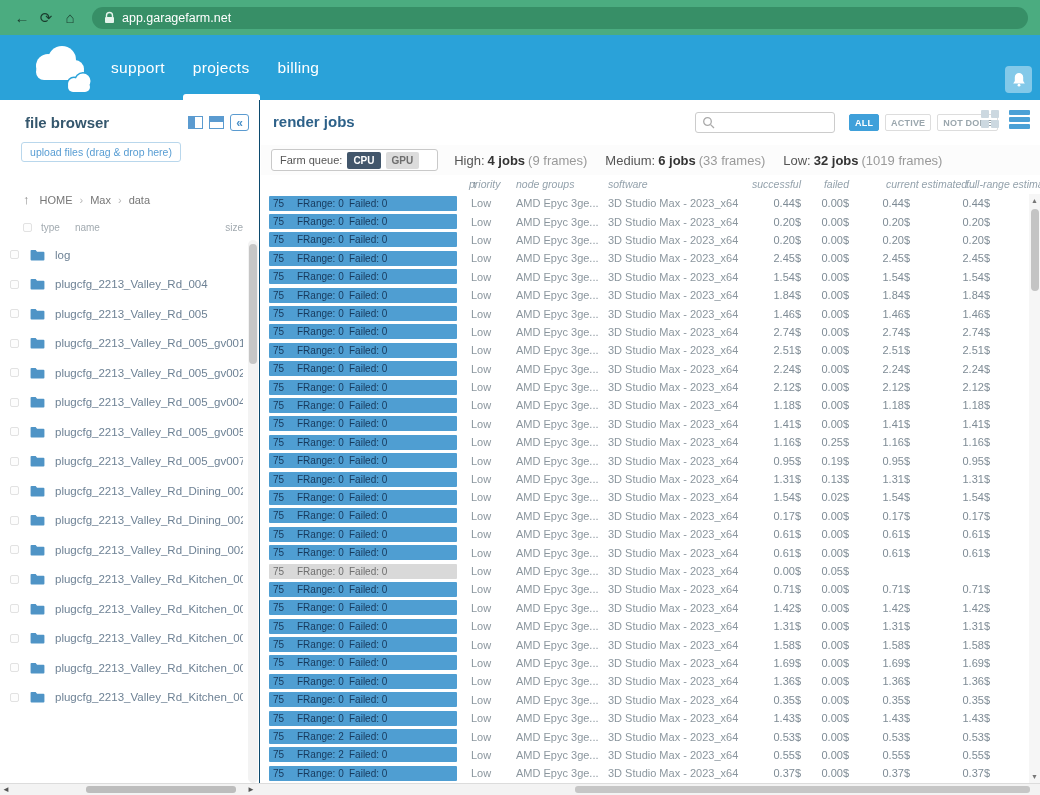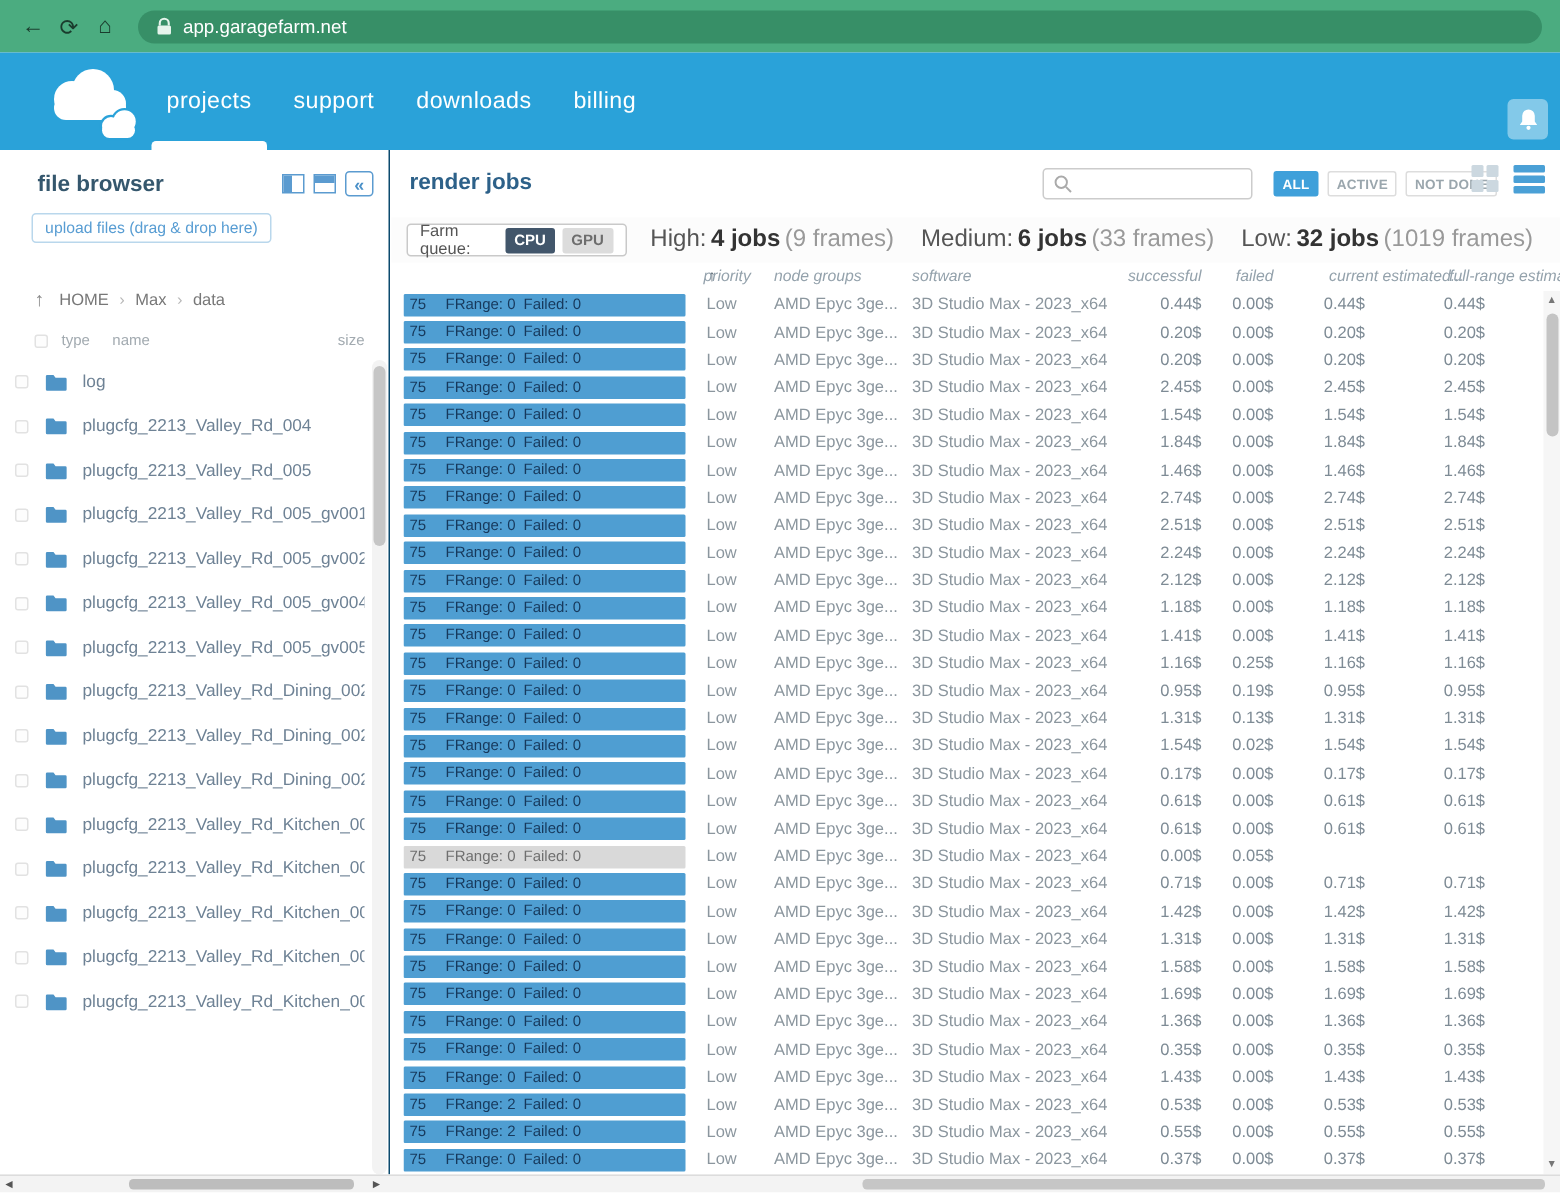--- a/index.html
+++ b/index.html
@@ -54,25 +54,25 @@
   .filters { position:absolute; left:588px; top:14px; display:flex; gap:6px; }
   .filter-btn { height:17px; padding:0 5px; font-size:9px; font-weight:700; letter-spacing:0.2px; display:flex; align-items:center; border:1px solid #dddddd; background:#fff; color:#9aa6ad; border-radius:2px; cursor:pointer; font-family:"Liberation Sans", sans-serif; }
   .filter-btn.active { background:#3fa0da; border-color:#3fa0da; color:#fff; }
   .view-toggles { position:absolute; right:10px; top:10px; display:flex; gap:9px; align-items:center; }
   .icon-grid { width:19px; height:19px; display:grid; grid-template-columns:8px 8px; grid-template-rows:8px 8px; gap:2px; cursor:pointer; }
   .icon-grid span { background:#ccd8e0; border-radius:1px; }
   .icon-list { width:21px; height:19px; display:flex; flex-direction:column; justify-content:center; gap:2.5px; cursor:pointer; }
   .icon-list span { height:4.5px; background:#4aa0d6; border-radius:1px; }
 
   .queue-bar { position:absolute; top:45px; left:0; right:0; height:30px; display:flex; align-items:center; padding-left:10px; background:#fcfcfc; }
-  .queue-pill { display:flex; align-items:center; border:1px solid #c9c9c9; border-radius:3px; background:#fff; height:22px; padding:0 8px 0 8px; gap:5px; }
+  .queue-pill { display:flex; align-items:center; border:1px solid #c9c9c9; border-radius:3px; background:#fff; height:22px; padding:0 18px 0 8px; gap:5px; }
   .queue-label { font-size:11px; color:#555; }
   .cpu-btn { background:#42566b; color:#fff; font-size:10px; font-weight:700; padding:3px 6px; border-radius:2px; cursor:pointer; }
   .gpu-btn { background:#dcdcdc; color:#6d6d6d; font-size:10px; font-weight:700; padding:3px 6px; border-radius:2px; cursor:pointer; }
-  .queue-stats { display:flex; align-items:center; margin-left:16px; font-size:16px; }
+  .queue-stats { display:flex; align-items:center; margin-left:16px; font-size:13px; }
   .stat { margin-right:18px; white-space:nowrap; }
   .stat-name { color:#555; }
   .stat-jobs { font-weight:700; color:#333; margin:0 3px; }
   .stat-frames { color:#999; }
 
   .jobs-header { position:absolute; top:78px; left:8px; right:12px; height:16px; font-size:10.5px; color:#94a2ac;font-style:italic; }
   .jobs-header span { position:absolute; top:0; white-space:nowrap; }
   .h-priority { left:200px; }
   .h-sort { color:#55636e; margin-left:3px; position:static !important; }
   .h-node { left:247px; }
@@ -144,28 +144,25 @@
         <circle cx="57" cy="39" r="7.5"></circle>
         <rect x="42" y="40" width="22" height="10" rx="5"></rect>
       </g>
       <g fill="#ffffff">
         <circle cx="48" cy="42" r="6"></circle>
         <circle cx="57" cy="39" r="7.5"></circle>
         <rect x="42" y="40" width="22" height="10" rx="5"></rect>
       </g>
     </svg>
     <div class="nav">
-      <div class="nav-item active">
-          <span>projects</span>
-        </div>
       <div class="nav-item">
           <span>support</span>
         </div>
-      <div class="nav-item">
-          <span>downloads</span>
+      <div class="nav-item active">
+          <span>projects</span>
         </div>
       <div class="nav-item">
           <span>billing</span>
         </div>
     </div>
     <div class="bell-btn">
       <svg width="14" height="15" viewBox="0 0 14 15">
           <path d="M7 1 a4.2 4.2 0 0 1 4.2 4.2 V9 l1.6 2.4 H1.2 L2.8 9 V5.2 A4.2 4.2 0 0 1 7 1 Z" fill="#ffffff"></path>
           <circle cx="7" cy="13.2" r="1.4" fill="#ffffff"></circle>
         </svg>
@@ -252,20 +249,27 @@
 
   <div class="file-row">
     <span class="fb-check"></span>
     <svg class="folder-icon" width="15" height="12" viewBox="0 0 16 13">
             <path d="M0.5 2 Q0.5 1 1.5 1 L6 1 L7.5 3 L14.5 3 Q15.5 3 15.5 4 L15.5 11.5 Q15.5 12.5 14.5 12.5 L1.5 12.5 Q0.5 12.5 0.5 11.5 Z" fill="#4f94c6"></path>
           </svg>
     <span class="file-name">plugcfg_2213_Valley_Rd_005_gv005</span>
   </div>
 
 
+  <div class="file-row">
+    <span class="fb-check"></span>
+    <svg class="folder-icon" width="15" height="12" viewBox="0 0 16 13">
+            <path d="M0.5 2 Q0.5 1 1.5 1 L6 1 L7.5 3 L14.5 3 Q15.5 3 15.5 4 L15.5 11.5 Q15.5 12.5 14.5 12.5 L1.5 12.5 Q0.5 12.5 0.5 11.5 Z" fill="#4f94c6"></path>
+          </svg>
+    <span class="file-name">plugcfg_2213_Valley_Rd_005_gv007</span>
+  </div>
 
   <div class="file-row">
     <span class="fb-check"></span>
     <svg class="folder-icon" width="15" height="12" viewBox="0 0 16 13">
             <path d="M0.5 2 Q0.5 1 1.5 1 L6 1 L7.5 3 L14.5 3 Q15.5 3 15.5 4 L15.5 11.5 Q15.5 12.5 14.5 12.5 L1.5 12.5 Q0.5 12.5 0.5 11.5 Z" fill="#4f94c6"></path>
           </svg>
     <span class="file-name">plugcfg_2213_Valley_Rd_Dining_002</span>
   </div>
 
   <div class="file-row">

